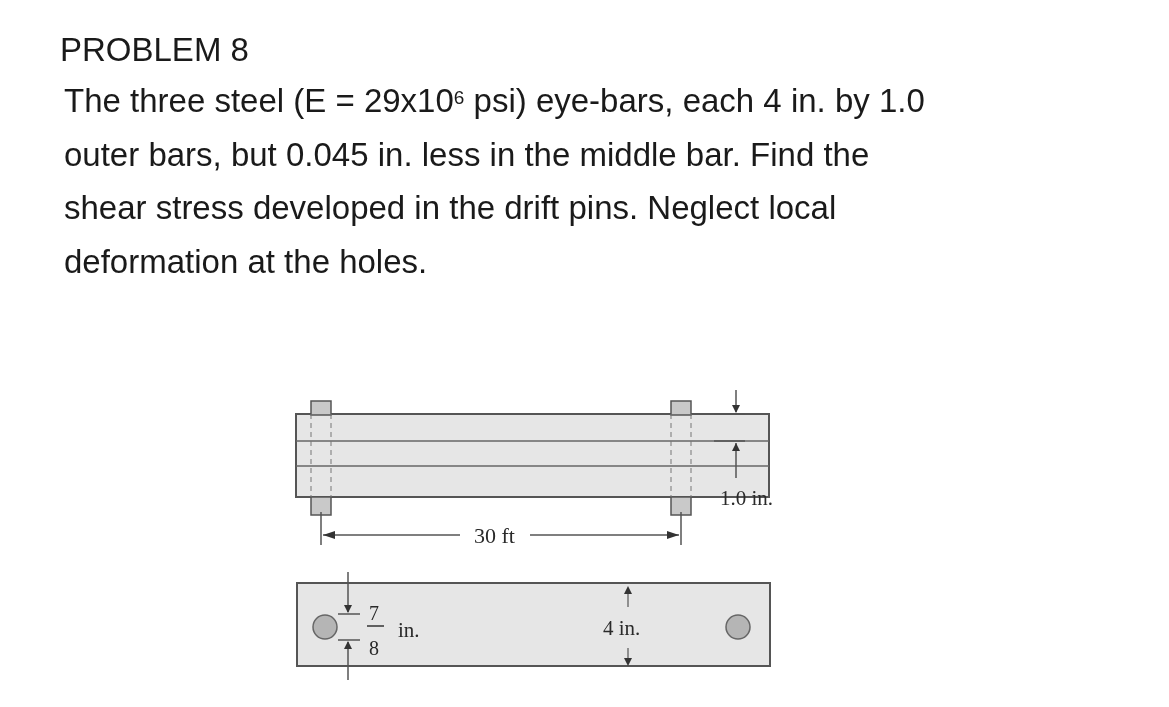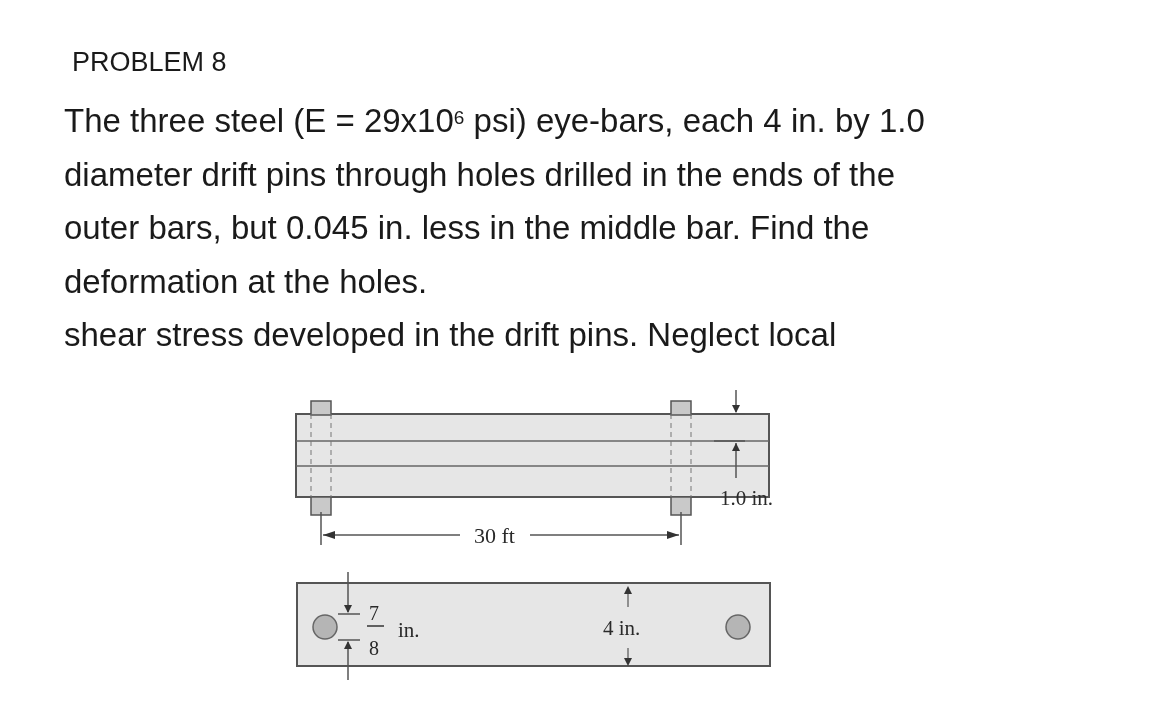--- a/index.html
+++ b/index.html
@@ -1,34 +1,33 @@
 <!DOCTYPE html>
 <html><head>
 <meta charset="utf-8">
 <style>
   html, body { margin:0; padding:0; }
   body { width:1169px; height:707px; background:#ffffff; position:relative; overflow:hidden;
          font-family:"Liberation Sans", sans-serif; color:#1a1a1a; }
   .text-block { position:absolute; left:56px; top:26px; width:1100px; }
-  .title { font-size:27px; line-height:40px; margin:16px; font-weight:normal; }
+  .title { font-size:33px; line-height:40px; margin:4px; font-weight:normal; }
   .para { font-size:33px; line-height:45.5px; margin:8px; }
   .para sup { font-size:19px; vertical-align:top; position:relative; top:-3px; }
   .fig { position:absolute; left:0; top:0; width:1169px; height:707px; }
   .fig text { font-family:"Liberation Serif", serif; fill:#2a2a2a; }
 </style>
 </head>
 <body>
 
 <div class="text-block">
   <h1 class="title">PROBLEM 8</h1>
   <p class="para"><span>The three steel (E = 29x10</span><sup>6</sup><span> psi) eye-bars, each 4 in. by 1.0</span></p>
-  <p class="para">diameter drift pins through holes drilled in the ends of the</p>
   <p class="para">outer bars, but 0.045 in. less in the middle bar. Find the</p>
+  <p class="para">shear stress developed in the drift pins. Neglect local</p>
   <p class="para">deformation at the holes.</p>
-  <p class="para">shear stress developed in the drift pins. Neglect local</p>
 </div>
 
 <svg class="fig" viewBox="0 0 1169 707">
 
   <g>
     <rect x="296" y="414" width="473" height="83" fill="#e6e6e6" stroke="#555" stroke-width="2"></rect>
     <line x1="296" y1="441" x2="769" y2="441" stroke="#666" stroke-width="1.5"></line>
     <line x1="296" y1="466" x2="769" y2="466" stroke="#666" stroke-width="1.5"></line>
 
     <rect x="311" y="401" width="20" height="14" fill="#c9c9c9" stroke="#555" stroke-width="1.5"></rect>

